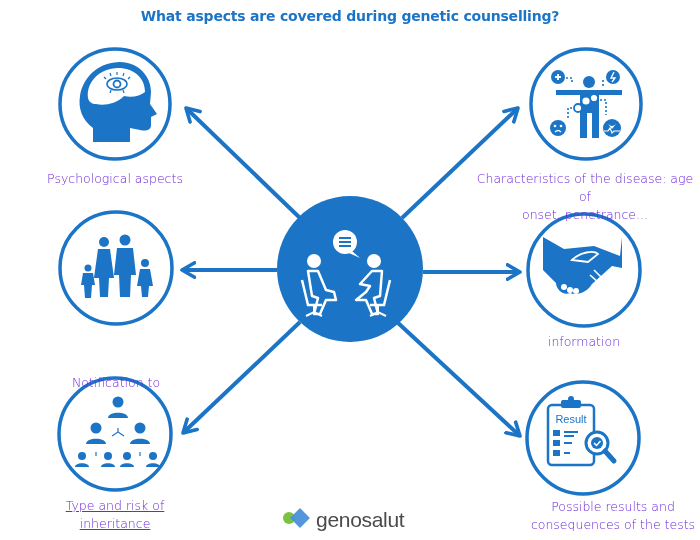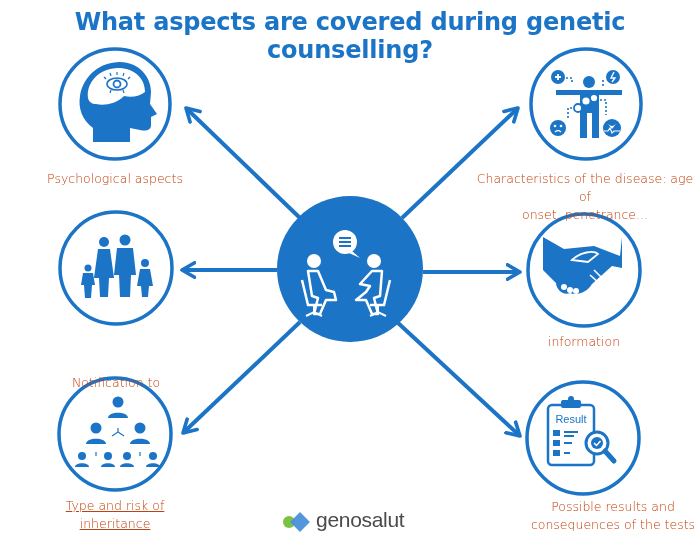--- a/index.html
+++ b/index.html
@@ -1,20 +1,20 @@
 <!DOCTYPE html>
 <html><head>
 <meta charset="utf-8">
 <style>
   html,body{margin:0;padding:0;background:#ffffff;}
   body{width:700px;height:540px;position:relative;overflow:hidden;font-family:"DejaVu Sans","Liberation Sans",sans-serif;}
-  .title{position:absolute;top:8px;left:0;width:700px;text-align:center;font-weight:bold;font-size:24px;color:#1b74c6;letter-spacing:-0.2px;}
+  .title{position:absolute;top:8px;left:0;width:700px;text-align:center;font-weight:bold;font-size:14px;color:#1b74c6;letter-spacing:-0.2px;}
   svg.main{position:absolute;left:0;top:0;}
-  .label{position:absolute;text-align:center;color:#c2410c;font-size:12.5px;line-height:18px;font-weight:300;}
-  .logo{position:absolute;left:282px;top:508px;height:24px;display:flex;align-items:flex-end;}
+  .label{position:absolute;text-align:center;color:#6d28d9;font-size:12.5px;line-height:18px;font-weight:300;}
+  .logo{position:absolute;left:282px;top:508px;height:24px;display:flex;align-items:flex-start;}
   .logo-text{font-family:"Liberation Sans",sans-serif;font-size:21px;color:#4a4a4a;margin-left:6px;letter-spacing:-0.3px;}
 </style>
 </head>
 <body>
 
 <div class="title">What aspects are covered during genetic counselling?</div>
 
 <svg class="main" width="700" height="540" viewBox="0 0 700 540">
   <defs>
     <marker id="ah" viewBox="0 0 10 10" refX="8" refY="5" markerWidth="4.5" markerHeight="4.5" orient="auto">

